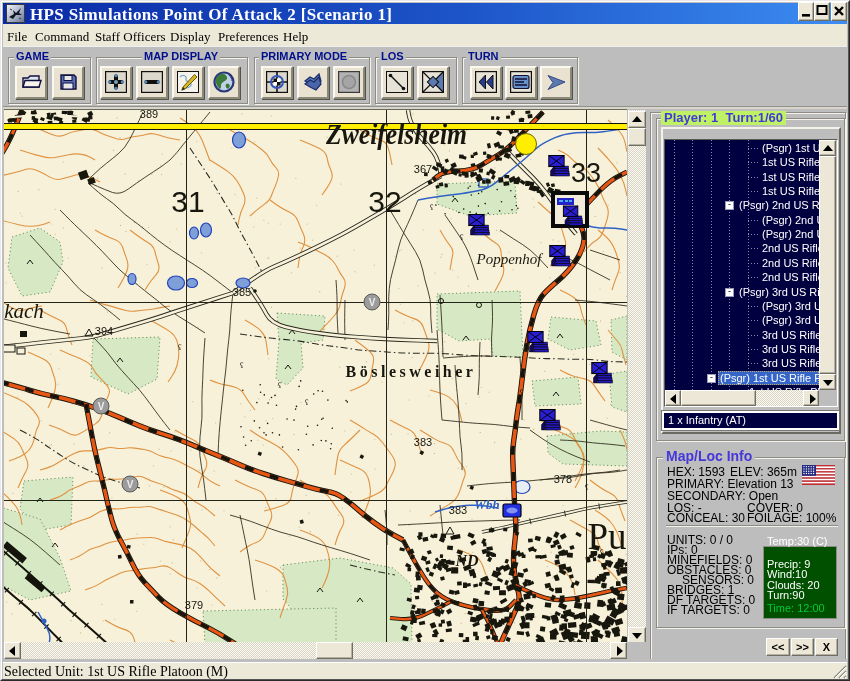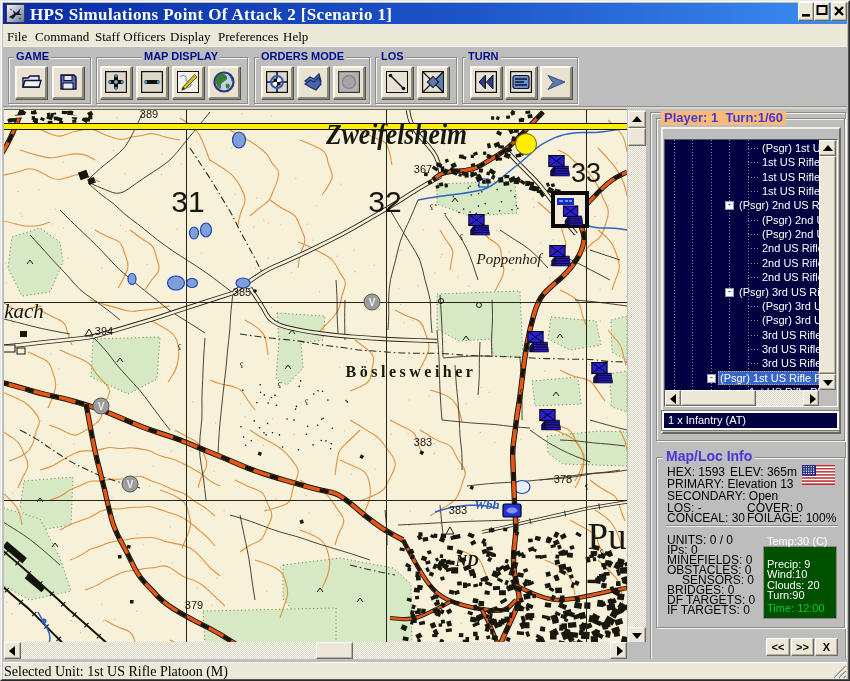--- a/index.html
+++ b/index.html
@@ -42,21 +42,21 @@
 <div class="abs" style="left:95px;top:30px;font-family:'Liberation Serif',serif;font-size:13px;line-height:13px;color:#000">Staff Officers</div>
 <div class="abs" style="left:170px;top:30px;font-family:'Liberation Serif',serif;font-size:13px;line-height:13px;color:#000">Display</div>
 <div class="abs" style="left:218px;top:30px;font-family:'Liberation Serif',serif;font-size:13px;line-height:13px;color:#000">Preferences</div>
 <div class="abs" style="left:283px;top:30px;font-family:'Liberation Serif',serif;font-size:13px;line-height:13px;color:#000">Help</div>
 <div class="abs" style="left:3px;top:46px;width:844px;height:63px;background:#bdbdbd;border-top:1px solid #f0f0f0"></div>
 <div class="abs etch" style="left:8px;top:57px;width:83px;height:47px"></div>
 <div class="glabel" style="left:14px;top:51px">GAME</div>
 <div class="abs etch" style="left:96px;top:57px;width:152px;height:47px"></div>
 <div class="glabel" style="left:142px;top:51px">MAP DISPLAY</div>
 <div class="abs etch" style="left:254px;top:57px;width:116px;height:47px"></div>
-<div class="glabel" style="left:259px;top:51px">ORDERS MODE</div>
+<div class="glabel" style="left:259px;top:51px">PRIMARY MODE</div>
 <div class="abs etch" style="left:375px;top:57px;width:82px;height:47px"></div>
 <div class="glabel" style="left:379px;top:51px">LOS</div>
 <div class="abs etch" style="left:462px;top:57px;width:116px;height:47px"></div>
 <div class="glabel" style="left:466px;top:51px">TURN</div>
 <div class="abs btn3d" style="left:15px;top:66px;width:32px;height:33px"></div>
 <div class="abs" style="left:20px;top:71px;width:22px;height:22px"><svg width="22" height="22">
       <path d="M3,7 L8,7 L10,5 L19,5 L19,16 L3,16 Z" fill="#dce6f2" stroke="#101040" stroke-width="1.4"></path>
       <path d="M3,16 L5,9.5 L21,9.5 L19,16 Z" fill="#f6f4ea" stroke="#101040" stroke-width="1.4"></path>
     </svg></div>
 <div class="abs btn3d" style="left:52px;top:66px;width:32px;height:33px"></div>
@@ -1386,21 +1386,21 @@
       <path d="M10,3 L10,13 L4,8 Z" fill="#000"></path>
     </svg></div>
 <div class="abs cbtn" style="left:316px;top:642px;width:37px;height:17px"></div>
 <div class="abs cbtn" style="left:610px;top:642px;width:17px;height:17px;text-align:center"><svg width="16" height="15">
       <path d="M6,3 L6,13 L12,8 Z" fill="#000"></path>
     </svg></div>
 <div class="abs" style="left:627px;top:642px;width:19px;height:17px;background:#bdbdbd"></div>
 <div class="abs" style="left:646px;top:109px;width:201px;height:553px;background:#bdbdbd"></div>
 <div class="abs etch" style="left:650px;top:112px;width:196px;height:548px"></div>
 <div class="abs etch" style="left:656px;top:118px;width:189px;height:323px"></div>
-<div class="abs" style="left:661px;top:111px;font-size:13px;font-weight:bold;color:#4538d8;background:#fdba74;padding:0 3px;line-height:14px">Player:&nbsp;1&nbsp;&nbsp;Turn:1/60</div>
+<div class="abs" style="left:661px;top:111px;font-size:13px;font-weight:bold;color:#4538d8;background:#bef264;padding:0 3px;line-height:14px">Player:&nbsp;1&nbsp;&nbsp;Turn:1/60</div>
 <div class="abs" style="left:661px;top:127px;width:180px;height:307px;background:#bdbdbd;border-top:2px solid #f4f2ea;border-left:2px solid #f4f2ea;border-right:2px solid #6a6a62;border-bottom:2px solid #6a6a62"></div>
 <div class="abs sunken" style="left:664px;top:139px;width:174px;height:268px"></div>
 <div class="abs" style="left:665px;top:140px;width:154px;height:250px;background:#000040;overflow:hidden" id="tree">
     <div class="abs" style="left:9px;top:0;width:1px;height:250px;background-image:linear-gradient(#8888a8 1px,transparent 1px);background-size:1px 3px"></div>
     <div class="abs" style="left:27px;top:0;width:1px;height:250px;background-image:linear-gradient(#8888a8 1px,transparent 1px);background-size:1px 3px"></div>
     <div class="abs" style="left:46px;top:0;width:1px;height:250px;background-image:linear-gradient(#8888a8 1px,transparent 1px);background-size:1px 3px"></div>
     <div class="abs" style="left:64px;top:0;width:1px;height:250px;background-image:linear-gradient(#8888a8 1px,transparent 1px);background-size:1px 3px"></div>
     <div class="abs" style="left:83px;top:0;width:1px;height:250px;background-image:linear-gradient(#8888a8 1px,transparent 1px);background-size:1px 3px"></div>
     <div class="treerow" style="top:1.0px">
       <div class="abs" style="left:83px;top:7px;width:12px;height:1px;background-image:linear-gradient(90deg,#8888a8 1px,transparent 1px);background-size:3px 1px"></div>
@@ -1501,21 +1501,21 @@
 <div class="irow" style="left:667px;top:491px">SECONDARY: Open</div>
 <div class="irow" style="left:667px;top:503px">LOS: -</div>
 <div class="irow" style="left:747px;top:503px">COVER: 0</div>
 <div class="irow" style="left:667px;top:513px">CONCEAL: 30</div>
 <div class="irow" style="left:747px;top:513px">FOILAGE: 100%</div>
 <div class="irow" style="left:667px;top:535px">UNITS: 0 / 0</div>
 <div class="irow" style="left:667px;top:545px">IPs: 0</div>
 <div class="irow" style="left:667px;top:555px">MINEFIELDS: 0</div>
 <div class="irow" style="left:667px;top:565px">OBSTACLES: 0</div>
 <div class="irow" style="left:682px;top:575px">SENSORS: 0</div>
-<div class="irow" style="left:667px;top:585px">BRIDGES: 0</div>
+<div class="irow" style="left:667px;top:585px">BRIDGES: 1</div>
 <div class="irow" style="left:667px;top:595px">DF TARGETS: 0</div>
 <div class="irow" style="left:667px;top:605px">IF TARGETS: 0</div>
 <div class="abs" style="left:666px;top:525px;width:172px;height:2px;border-top:1px solid #8c8c84;border-bottom:1px solid #f4f2ea"></div>
 <div class="abs" style="left:802px;top:465px;width:33px;height:20px">
 <svg width="33" height="20">
       <rect x="0" y="0.00" width="33" height="1.54" fill="#c62b31"></rect>
       <rect x="0" y="1.54" width="33" height="1.54" fill="#fff"></rect>
       <rect x="0" y="3.08" width="33" height="1.54" fill="#c62b31"></rect>
       <rect x="0" y="4.62" width="33" height="1.54" fill="#fff"></rect>
       <rect x="0" y="6.15" width="33" height="1.54" fill="#c62b31"></rect>

